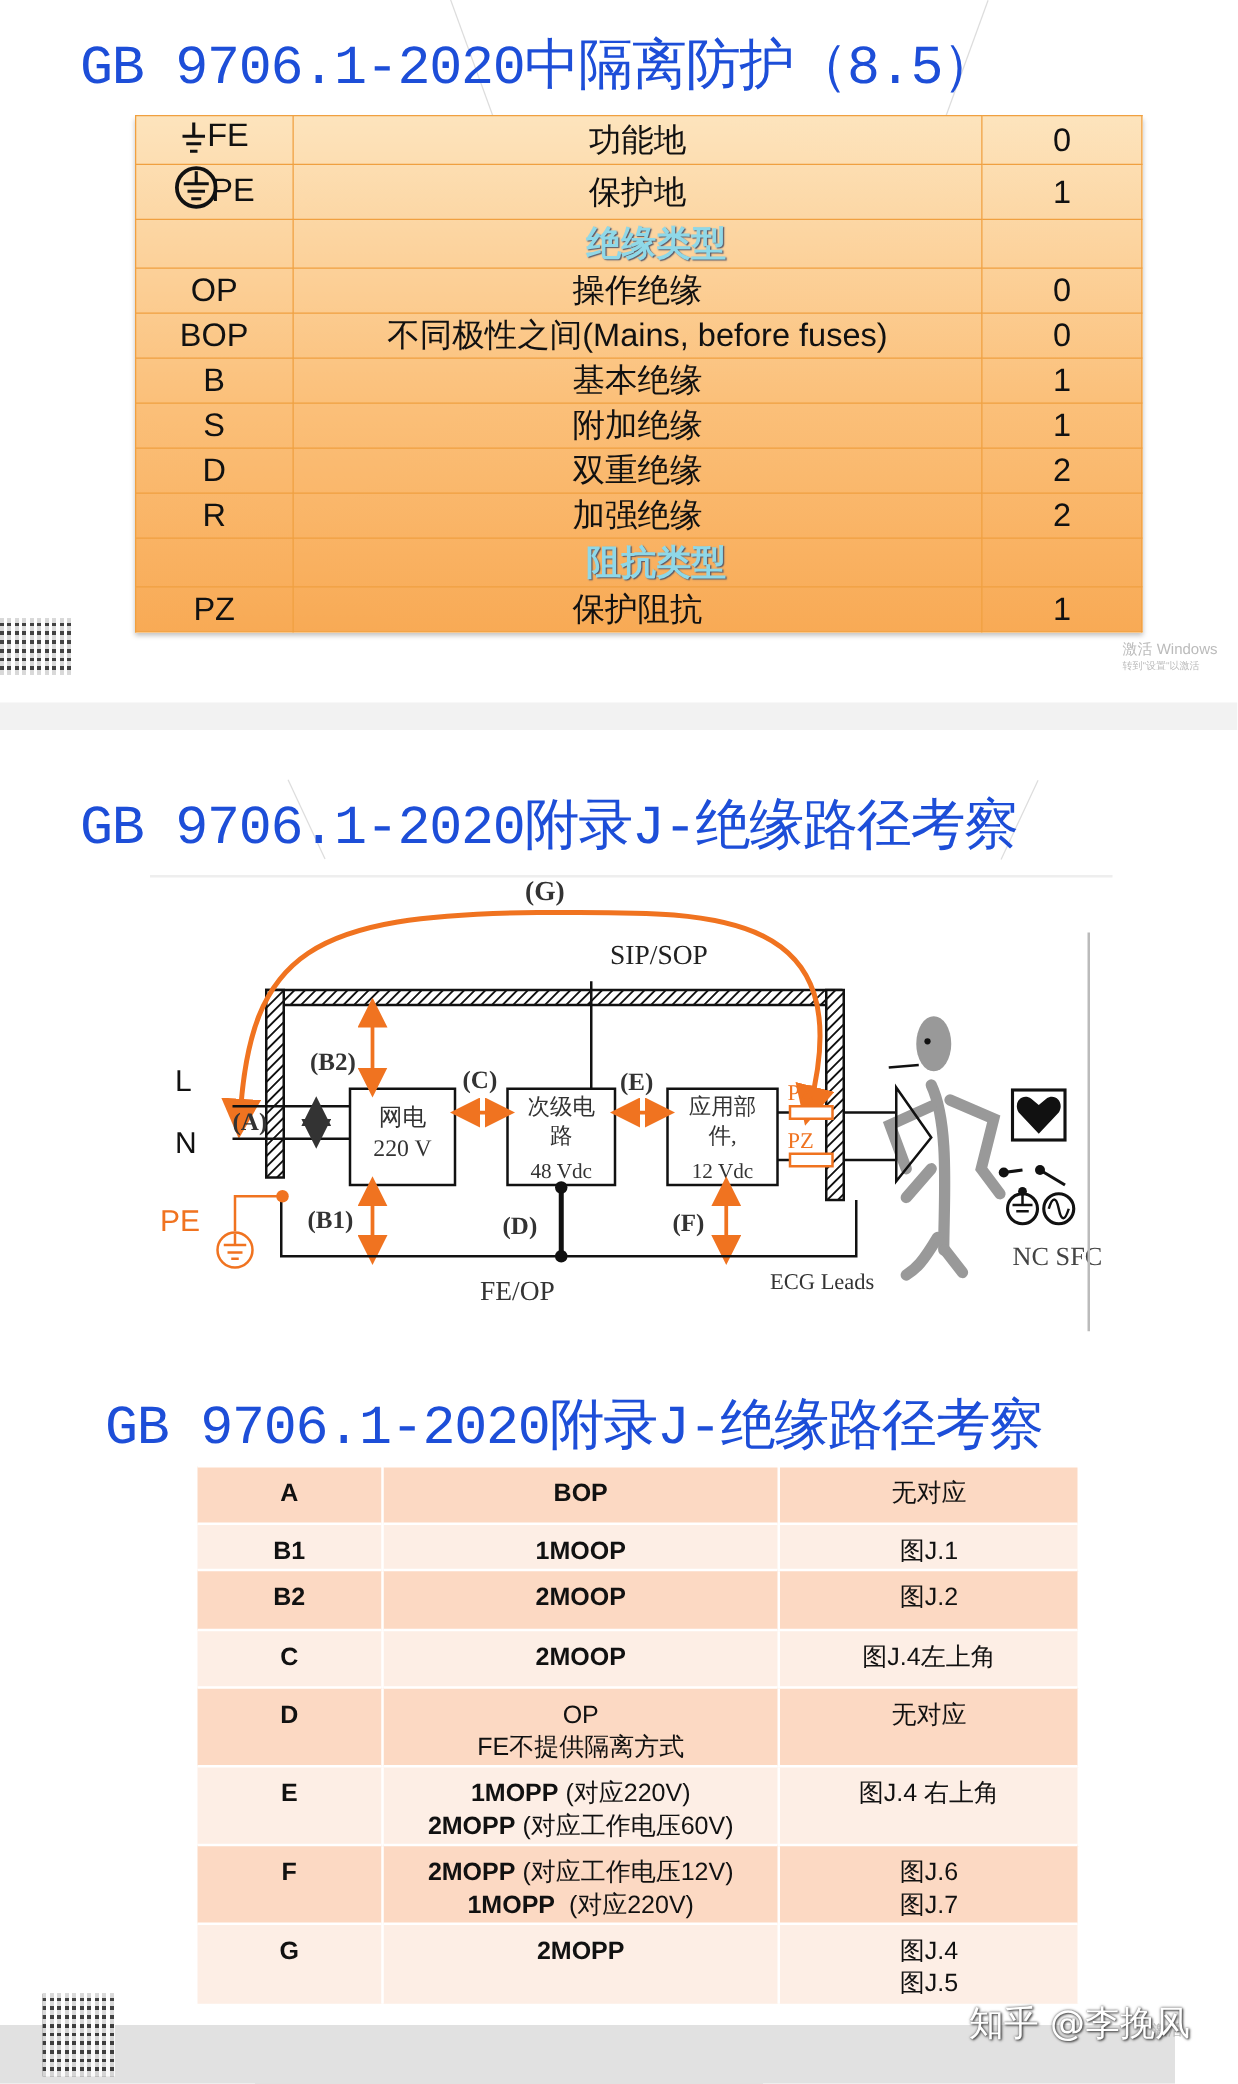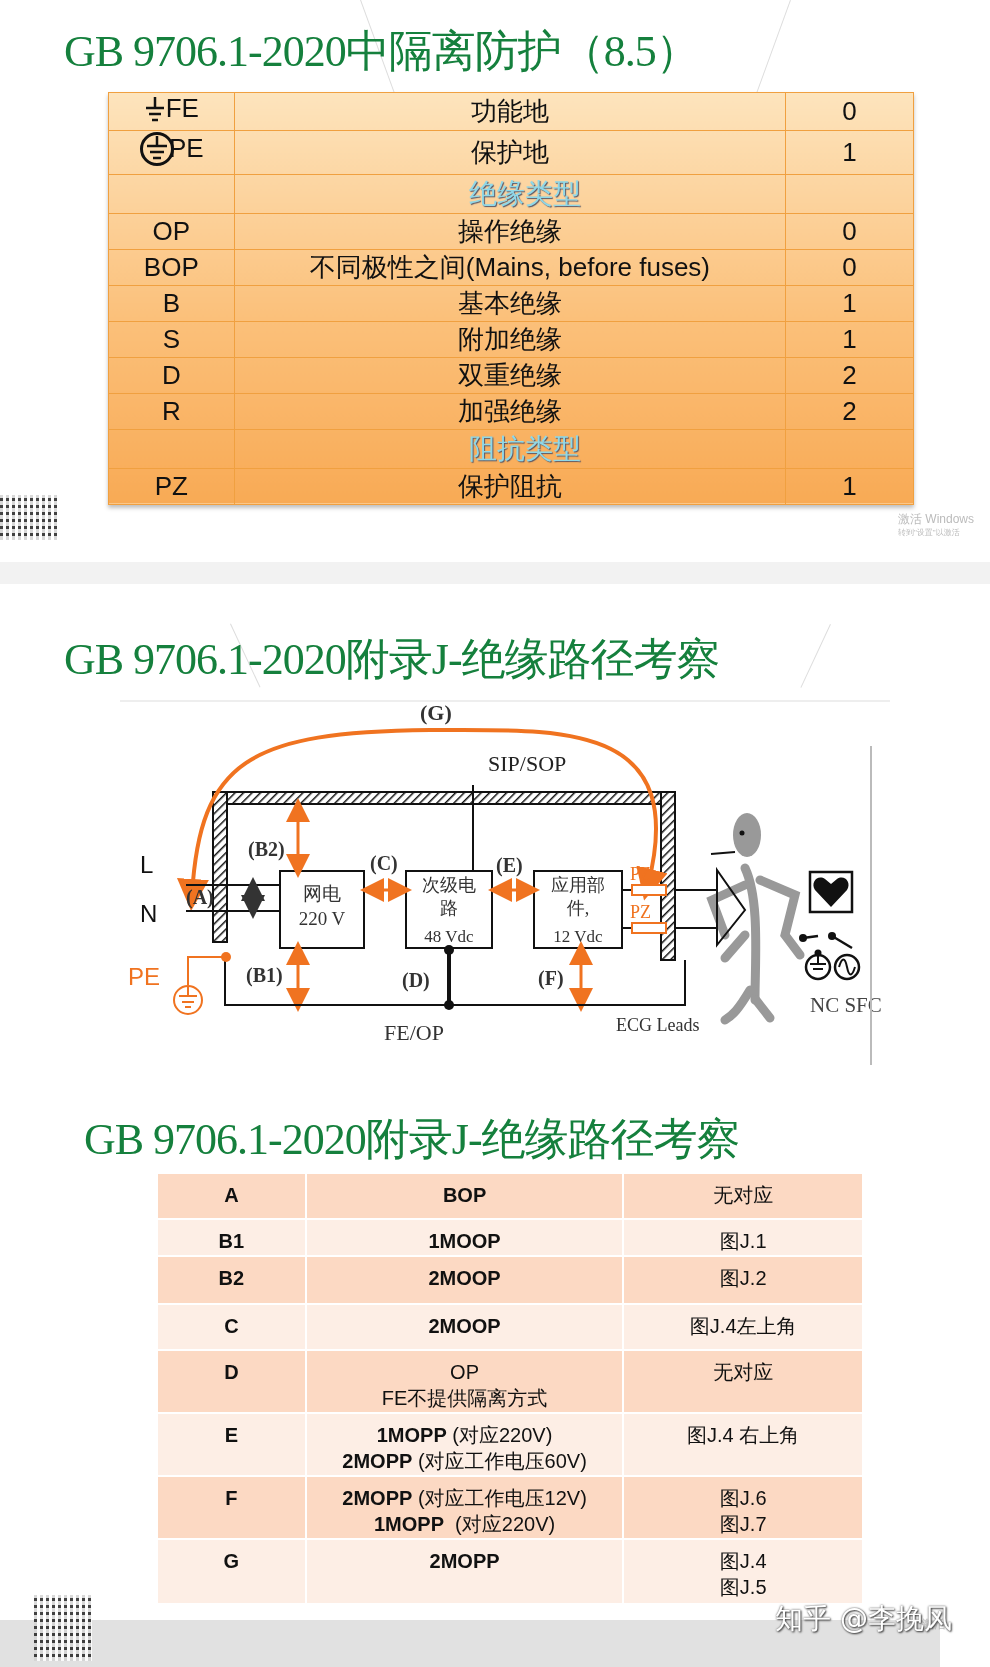--- a/index.html
+++ b/index.html
@@ -1,25 +1,25 @@
 <!DOCTYPE html>
 <html><head>
 <meta charset="utf-8">
 <style>
   html,body{margin:0;padding:0;background:#fff;}
   body{width:990px;height:1667px;position:relative;overflow:hidden;font-family:"DejaVu Sans","Liberation Sans",sans-serif;color:#111;}
   .slide{position:absolute;left:0;width:990px;background:#fff;overflow:hidden;}
   .deco-line{position:absolute;width:1px;background:#ddd;transform-origin:top left;}
-  .slide-title{position:absolute;font-family:Liberation Serif, serif;font-weight:300;color:#15803d;letter-spacing:-1px;}
+  .slide-title{position:absolute;font-family:Liberation Mono, monospace;font-weight:300;color:#1d4ed8;letter-spacing:-1px;}
   
   .t1{position:absolute;left:108px;top:92px;width:806px;border-collapse:collapse;background:linear-gradient(#fde4bd,#fbc07a 55%,#f8aa55);box-shadow:0 3px 4px rgba(0,0,0,0.25);}
   .t1 td{border:1px solid #f0a040;height:33px;padding:0;text-align:center;font-size:26px;font-family:"Liberation Sans",sans-serif;}
   .t1 .hdr td{font-weight:bold;height:38px;}
-  .t1 .cat{color:#8fd8e8;font-weight:normal;text-shadow:1px 1px 1px #556;font-size:28px;padding-left:30px;}
-  .sym{display:inline-flex;align-items:center;gap:0;}
+  .t1 .cat{color:#8fd8e8;font-weight:bold;text-shadow:1px 1px 1px #556;font-size:28px;padding-left:30px;}
+  .sym{display:inline-flex;align-items:flex-end;gap:0;}
   
   .band{position:absolute;left:0;width:990px;background:#f2f2f2;}
   
   .diagram{position:absolute;left:0;top:695px;width:990px;height:380px;}
   
   .t2{position:absolute;left:158px;top:1172px;width:706px;border-collapse:collapse;font-family:"Liberation Sans",sans-serif;}
   .t2 th{background:#f59a12;color:#fff3df;font-weight:bold;height:42px;font-size:20px;border-right:2px solid #fff;}
   .t2 td{font-size:20px;text-align:center;vertical-align:top;padding-top:8px;border-right:2px solid #fff;border-top:2px solid #fff;line-height:26px;}
   .t2 tr.odd td{background:#fcd9c3;}
   .t2 tr.even td{background:#fdeee5;}

